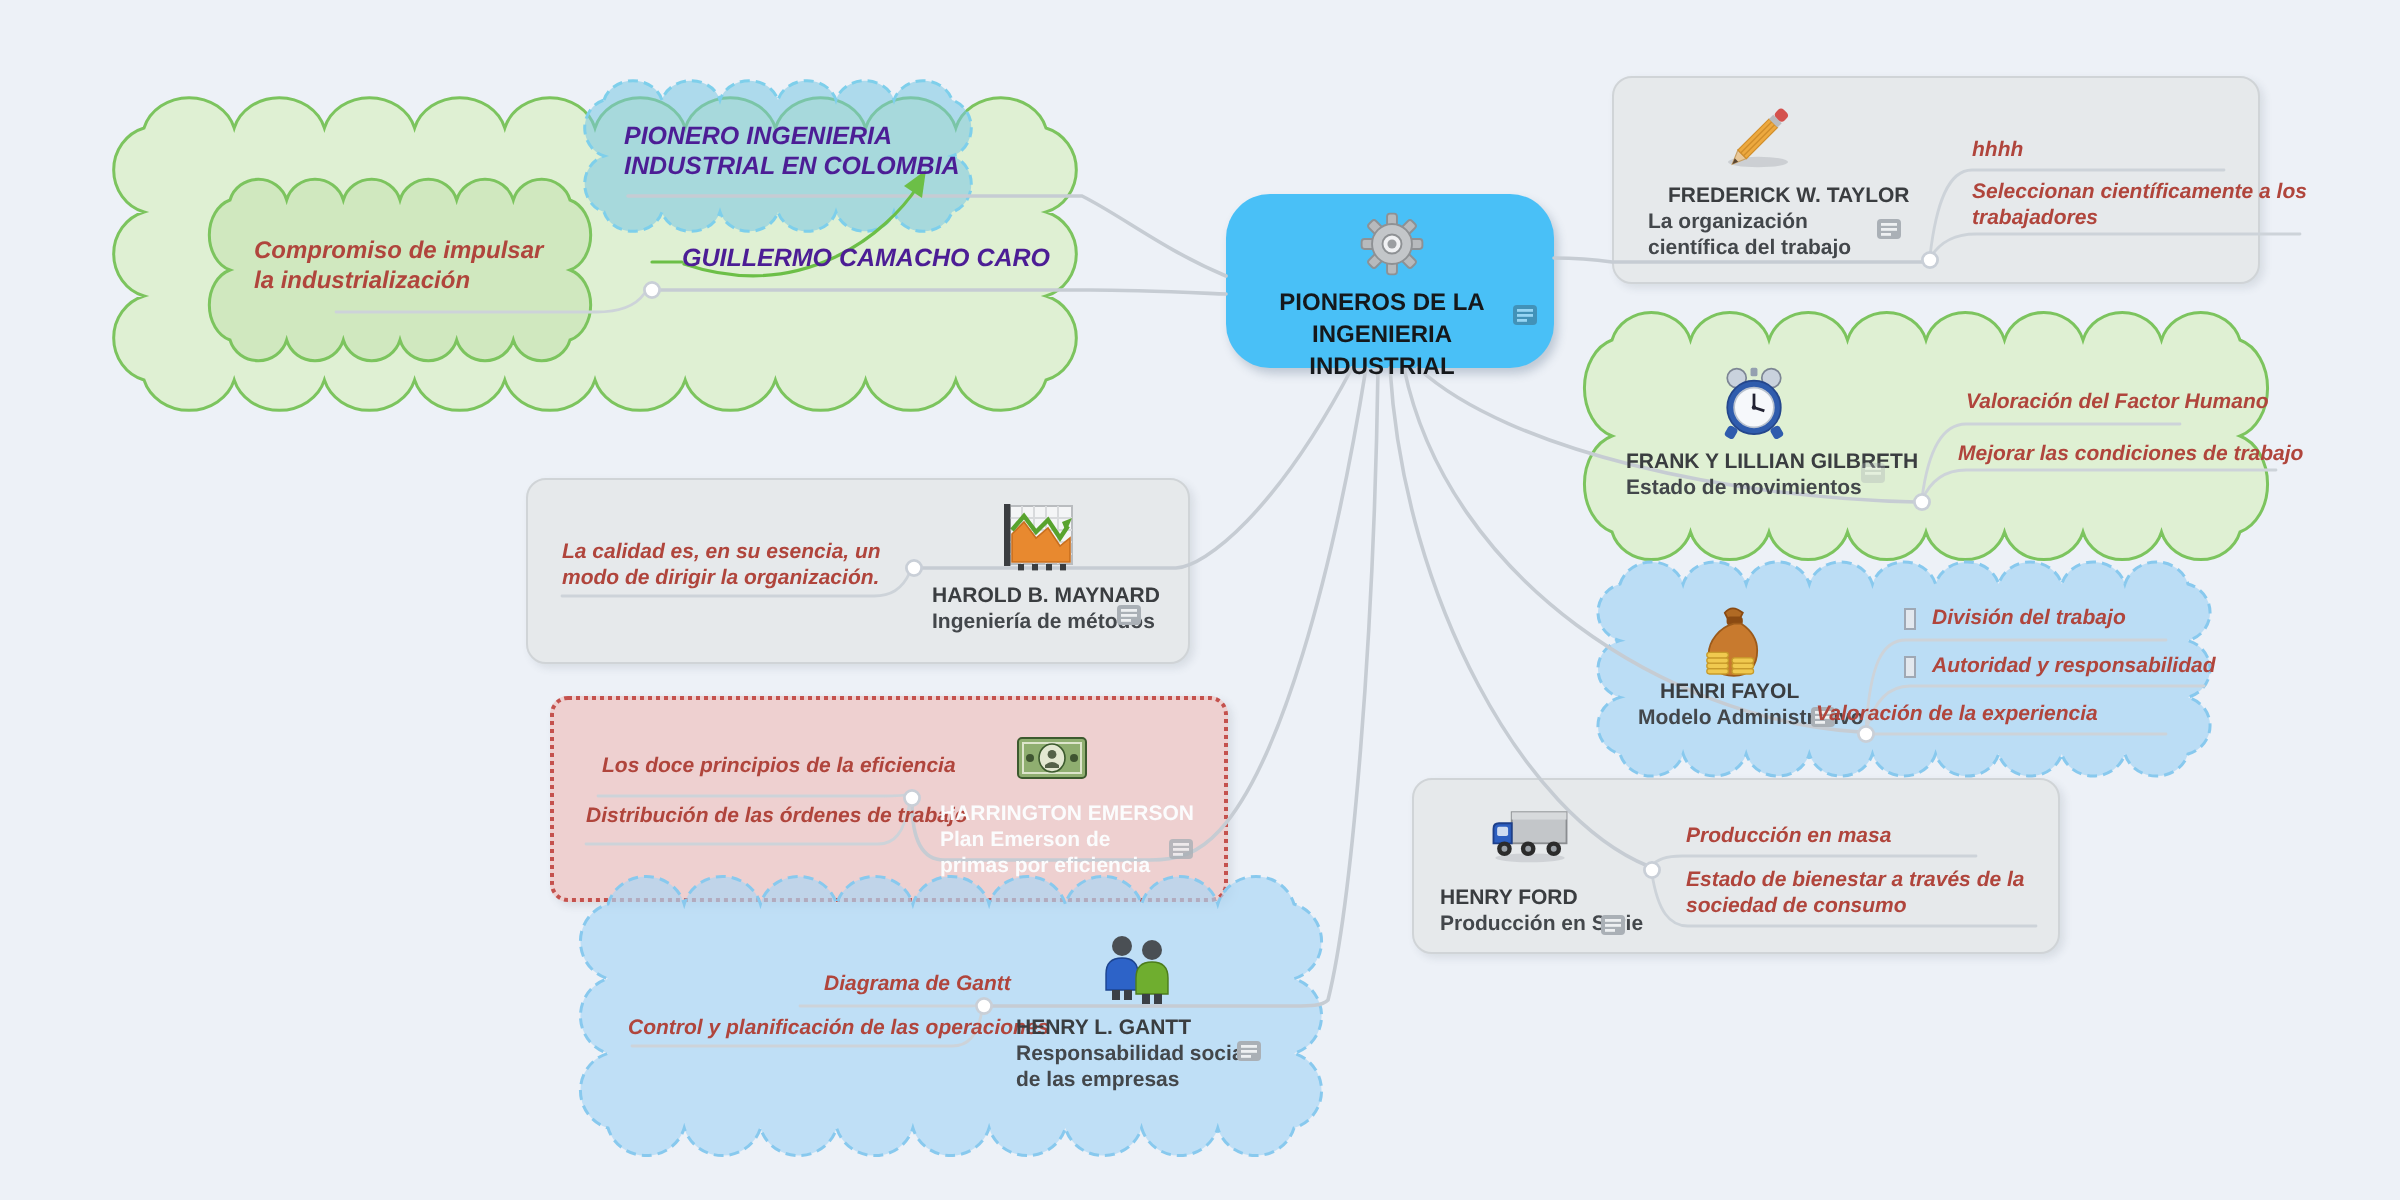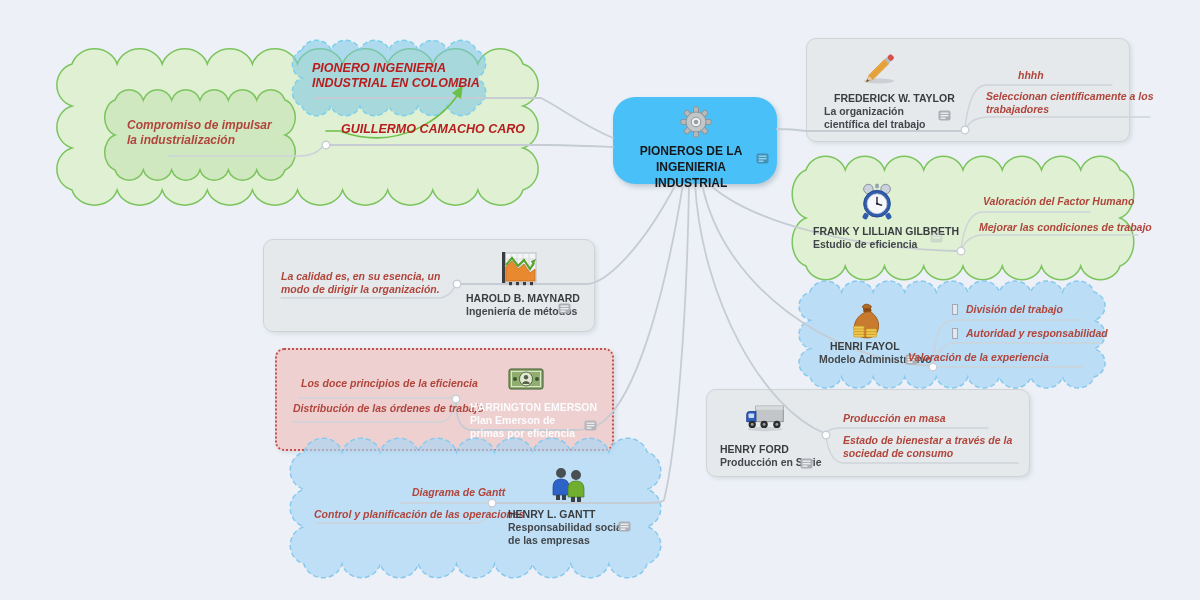--- a/index.html
+++ b/index.html
@@ -9,21 +9,21 @@
   .z1{z-index:1}.z3{z-index:3}
   .box{position:absolute;background:#e6e9eb;border:1px solid #d0d4d7;border-radius:10px;
        box-shadow:2px 2px 4px rgba(60,70,90,.12);z-index:2;}
   .box.pink{background:rgba(238,205,204,.92);border:2px dotted #c4514d;border-radius:9px;}
   .box.central{background:#49c0f7;border:none;border-radius:22px;box-shadow:2px 3px 5px rgba(50,80,110,.25);}
   .txt{position:absolute;z-index:4;line-height:1.25;}
   .nm{font-size:10.5px;font-weight:bold;color:#3a3d40;}
   .sub{font-size:10.5px;font-weight:bold;color:#43474b;}
   .white{color:#fbfcfd;}
   .it{font-size:10.5px;font-weight:bold;font-style:italic;color:#b0453c;}
-  .big{font-size:12.5px;font-weight:bold;font-style:italic;color:#b91c1c;line-height:1.2;}
+  .big{font-size:12.5px;font-weight:bold;font-style:italic;color:#4c1d95;line-height:1.2;}
   .bigred{font-size:12px;font-weight:bold;font-style:italic;color:#b0453c;line-height:1.25;}
   .ctitle{font-size:12px;font-weight:bold;color:#15181b;text-align:center;line-height:1.35;}
   .icon{position:absolute;z-index:4;}
   .glyph{position:absolute;z-index:4;width:4px;height:9px;border:1px solid #9fa8b4;background:#e3e8ee;}
 </style>
 </head>
 <body>
 <div id="canvas">
 
 <svg id="bg-clouds" class="layer z1" width="1200" height="600">
@@ -139,39 +139,39 @@
 <div class="txt nm" style="left:824px;top:92px;padding-left:10px;">FREDERICK W. TAYLOR</div>
 <div class="txt sub" style="left:824px;top:105px;width:112px;">La organización científica del trabajo</div>
 <div class="icon" style="left:938px;top:107px;">
   <svg width="13" height="11" viewBox="0 0 13 11">
         <rect x="0.5" y="0.5" width="12" height="10" rx="2" fill="#aab0b6"></rect>
         <rect x="2.5" y="2.5" width="8" height="1.4" fill="#eef0f2"></rect>
         <rect x="2.5" y="5" width="8" height="1.4" fill="#eef0f2"></rect>
         <rect x="2.5" y="7.5" width="5" height="1.4" fill="#eef0f2"></rect>
       </svg>
 </div>
-<div class="txt it" style="left:986px;top:69px;margin-left:32px;">hhhh</div>
+<div class="txt it" style="left:986px;top:69px;">hhhh</div>
 <div class="txt it" style="left:986px;top:90px;width:172px;">Seleccionan científicamente a los trabajadores</div>
 
 <div class="icon" style="left:858px;top:182px;">
   <svg width="38" height="40" viewBox="0 0 44 46">
     <circle cx="12" cy="8" r="5.5" fill="#c9d2dd" stroke="#7d8694"></circle>
     <circle cx="32" cy="8" r="5.5" fill="#c9d2dd" stroke="#7d8694"></circle>
     <rect x="20" y="2" width="4" height="5" rx="1" fill="#94a0b0"></rect>
     <rect x="6" y="36" width="6" height="7" rx="2" transform="rotate(30 9 39)" fill="#2f5cad"></rect>
     <rect x="32" y="36" width="6" height="7" rx="2" transform="rotate(-30 35 39)" fill="#2f5cad"></rect>
     <circle cx="22" cy="25" r="15.5" fill="#2f5cad" stroke="#24468c"></circle>
     <circle cx="22" cy="25" r="11.5" fill="#f6f8fb" stroke="#b9c2cf"></circle>
     <line x1="22" y1="25" x2="22" y2="17" stroke="#223" stroke-width="1.6"></line>
     <line x1="22" y1="25" x2="28" y2="27" stroke="#223" stroke-width="1.6"></line>
     <circle cx="22" cy="25" r="1.3" fill="#223"></circle>
   </svg>
 </div>
 <div class="txt nm" style="left:813px;top:225px;">FRANK Y LILLIAN GILBRETH</div>
-<div class="txt sub" style="left:813px;top:238px;">Estudio de eficiencia</div>
+<div class="txt sub" style="left:813px;top:238px;">Estado de movimientos</div>
 <div class="icon" style="left:930px;top:229px;opacity:.35;">
   <svg width="13" height="11" viewBox="0 0 13 11">
         <rect x="0.5" y="0.5" width="12" height="10" rx="2" fill="#aab0b6"></rect>
         <rect x="2.5" y="2.5" width="8" height="1.4" fill="#eef0f2"></rect>
         <rect x="2.5" y="5" width="8" height="1.4" fill="#eef0f2"></rect>
       </svg>
 </div>
 <div class="txt it" style="left:983px;top:195px;">Valoración del Factor Humano</div>
 <div class="txt it" style="left:979px;top:221px;">Mejorar las condiciones de trabajo</div>
 

